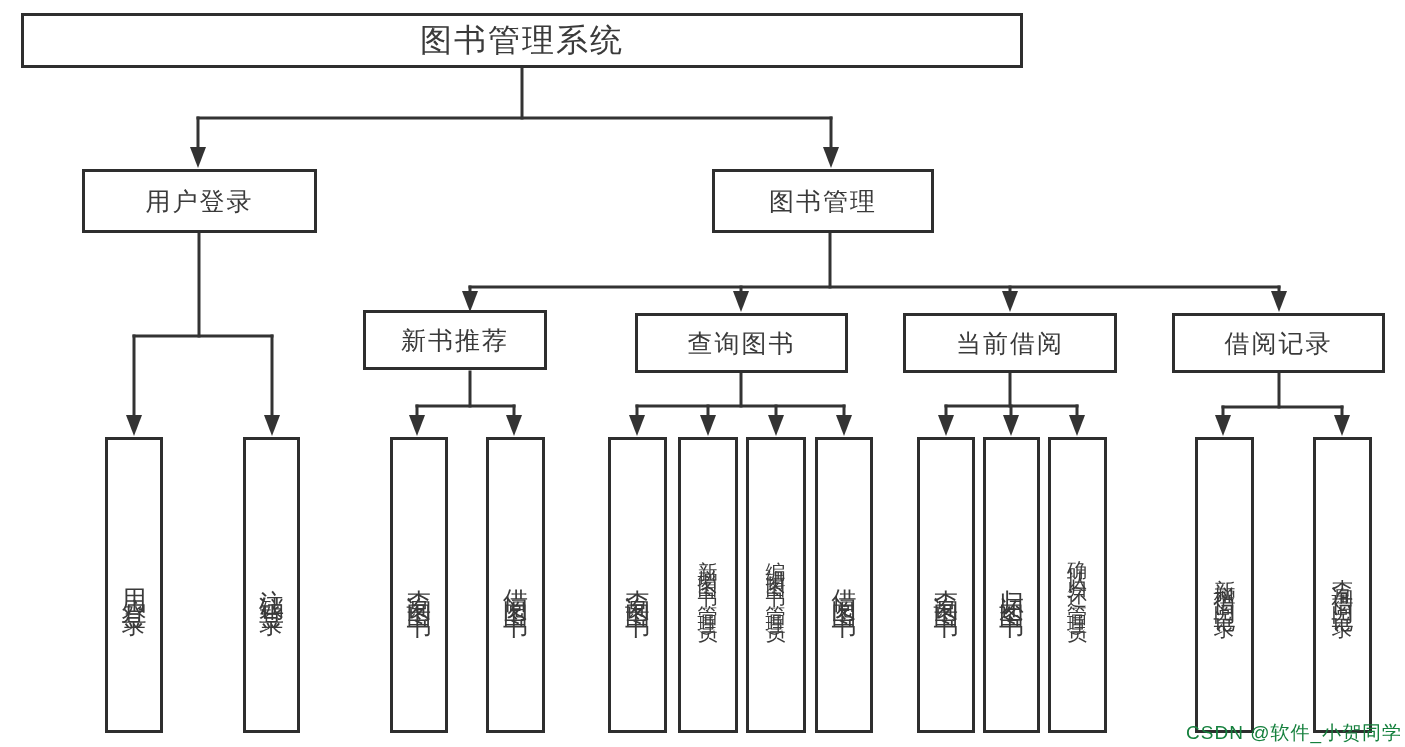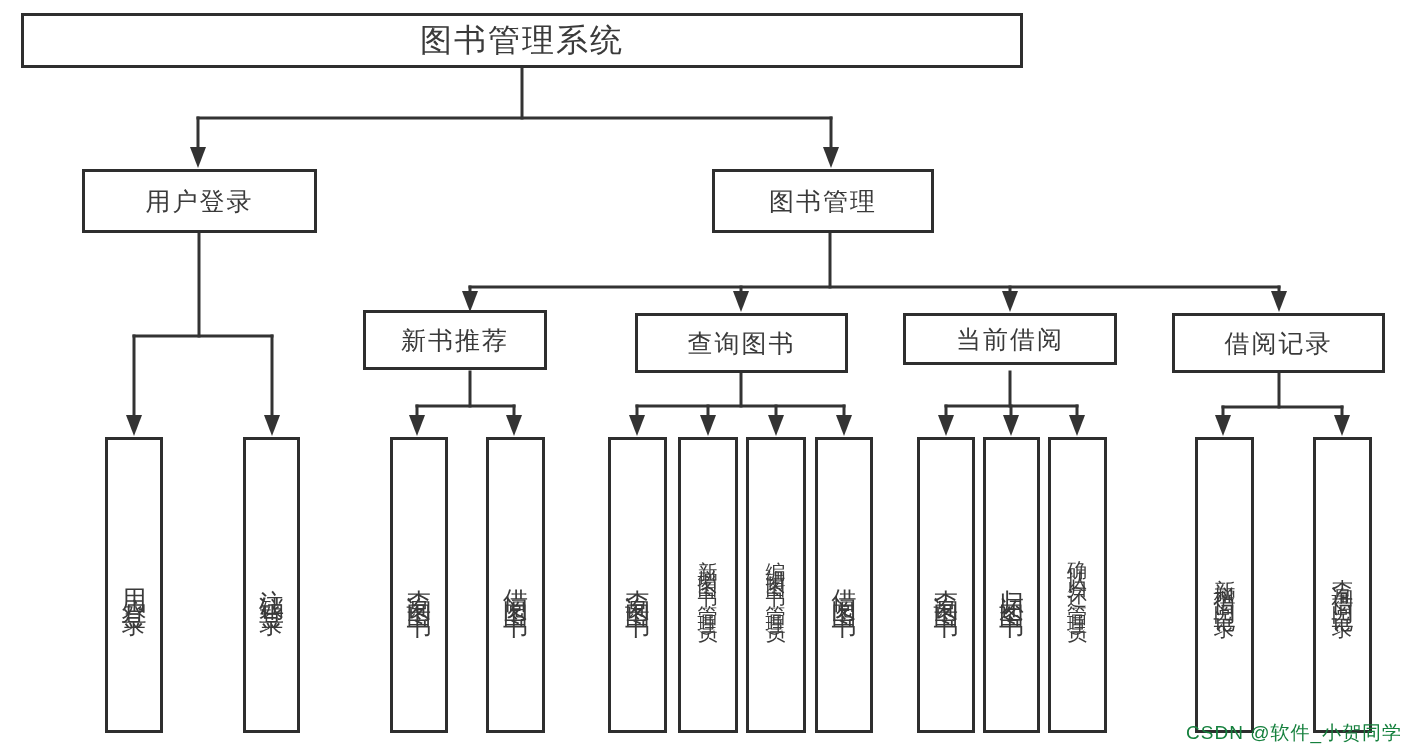--- a/index.html
+++ b/index.html
@@ -106,21 +106,21 @@
   <div class="box" style="left:712px;top:169px;width:222px;height:64px">
     <span class="hlabel">图书管理</span>
   </div>
 
   <div class="box" style="left:363px;top:310px;width:184px;height:60px">
     <span class="hlabel">新书推荐</span>
   </div>
   <div class="box" style="left:635px;top:313px;width:213px;height:60px">
     <span class="hlabel">查询图书</span>
   </div>
-  <div class="box" style="left:903px;top:313px;width:214px;height:52px">
+  <div class="box" style="left:903px;top:313px;width:214px;height:60px">
     <span class="hlabel">当前借阅</span>
   </div>
   <div class="box" style="left:1172px;top:313px;width:213px;height:60px">
     <span class="hlabel">借阅记录</span>
   </div>
 
   <div class="box vbox t4" style="left:105px;top:437px;width:58px;height:296px">
     <span>用户登录</span>
   </div>
   <div class="box vbox t4" style="left:243px;top:437px;width:57px;height:296px">

